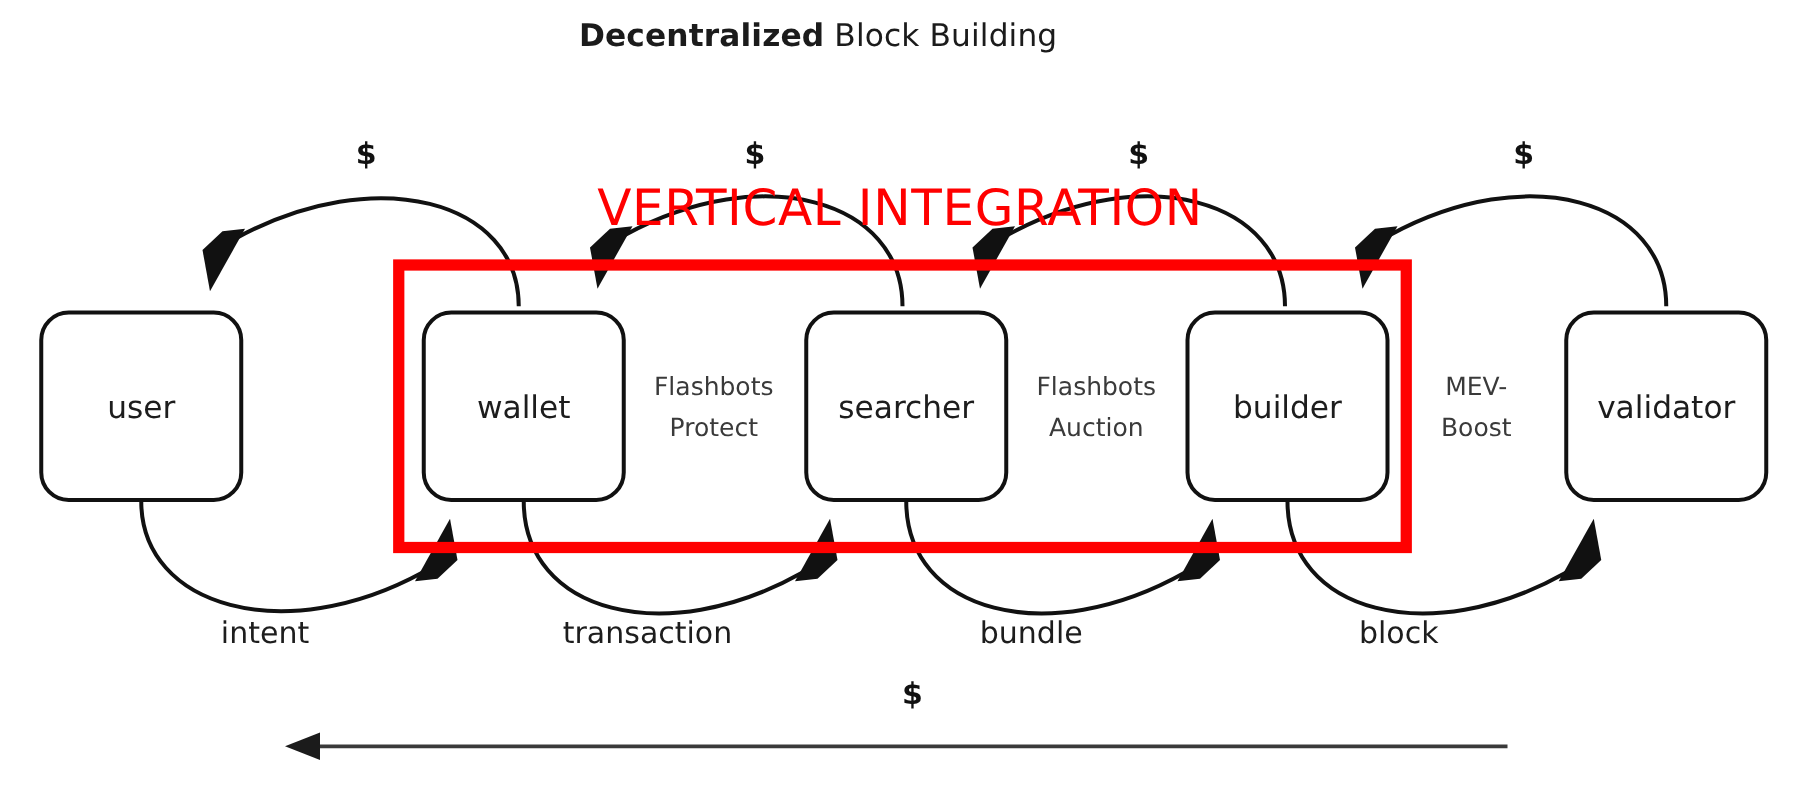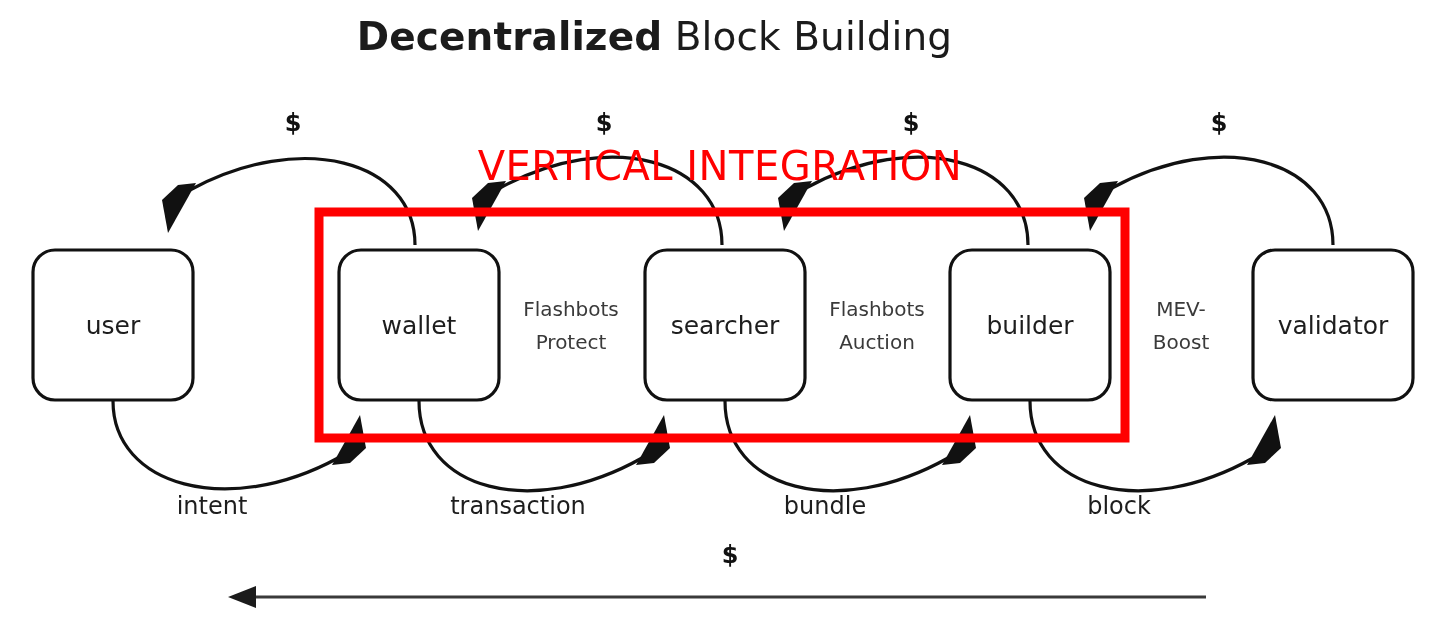--- a/index.html
+++ b/index.html
@@ -26,21 +26,21 @@
     width: 1456px;
     height: 644px;
     display: block;
   }
   .diagram-title {
     position: absolute;
     top: 14px;
     left: 0;
     width: 1309px;
     text-align: center;
-    font-size: 39px;
+    font-size: 25px;
     color: #1b1b1b;
     letter-spacing: 0.1px;
     white-space: nowrap;
   }
   .diagram-title .strong {
     font-weight: 700;
   }
   .diagram-title .light {
     font-weight: 400;
   }

